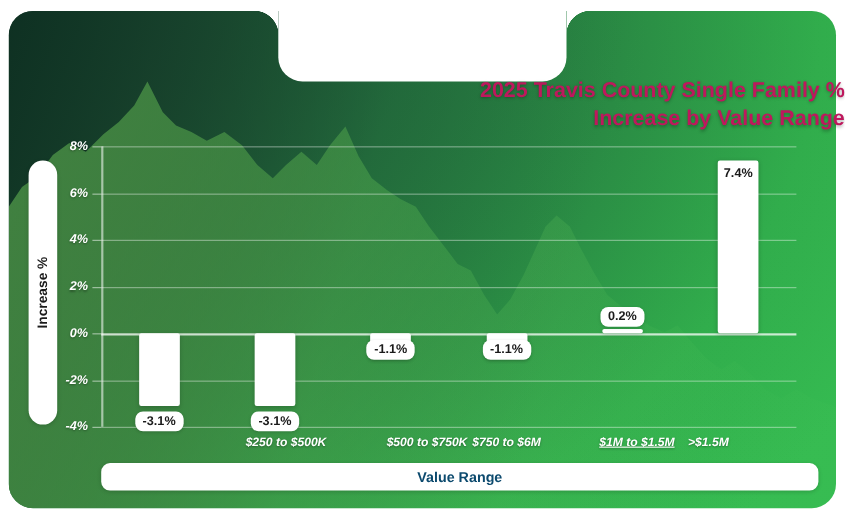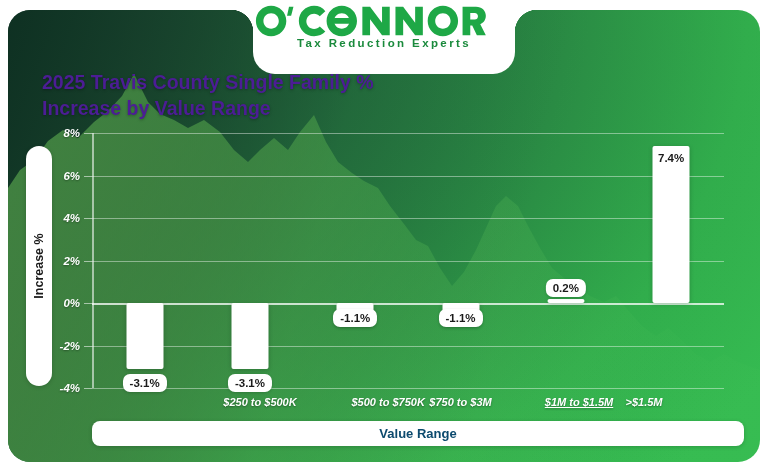--- a/index.html
+++ b/index.html
@@ -44,22 +44,22 @@
   .logo-wrap{position:absolute;left:50%;top:4px;transform:translateX(-50%);
     width:258px;text-align:center;z-index:6;}
   .logo-main{display:block;height:34px;}
   .logo-tag{
     font-size:11.5px;font-weight:bold;color:#1a8a3c;letter-spacing:2.4px;
     margin-top:-1px;
   }
 
   
   .chart-title{
-    position:absolute;left:0;right:0;top:70px;text-align:left;z-index:5;
-    color:#4c1d95;font-size:19.5px;font-weight:bold;line-height:1.33;
+    position:absolute;left:0;right:0;top:70px;text-align:right;z-index:5;
+    color:#be185d;font-size:19.5px;font-weight:bold;line-height:1.33;
     text-shadow:0 1px 3px rgba(0,0,0,.30);
     padding-left:42px;
   }
   .chart-title span{display:block;}
 
   
   .plot{
     position:absolute;left:92px;top:133px;width:632px;height:255px;z-index:4;
   }
   .gridline{position:absolute;left:0;width:100%;height:1px;background:rgba(255,255,255,.42);}
@@ -133,36 +133,20 @@
           <stop offset="85%" stop-color="#6ad062" stop-opacity="0.10"></stop>
           <stop offset="100%" stop-color="#72d96a" stop-opacity="0.03"></stop>
         </linearGradient>
       </defs>
       <path d="M0,178 L12,160 L26,150 L40,131 L55,120 L70,128 L86,112 L100,101 L114,86 L126,64 L140,92 L152,104 L166,110 L180,118 L196,110 L212,122 L226,140 L240,152 L252,140 L266,128 L280,140 L292,122 L306,105 L318,132 L330,152 L344,163 L356,171 L370,178 L382,196 L396,214 L408,230 L420,236 L432,258 L444,276 L456,262 L468,240 L478,218 L488,196 L498,186 L510,196 L520,216 L532,238 L544,258 L556,268 L570,276 L582,286 L596,292 L608,286 L620,300 L634,316 L648,326 L660,318 L674,330 L688,344 L702,352 L716,344 L730,352 L752,360 L752,452 L0,452 Z" fill="url(#mg)"></path>
     </svg>
 
     <div class="logo-notch"></div>
   </div>
 
-  <div class="logo-wrap">
-    <svg class="logo-main" viewBox="0 0 258 38">
-      <g fill="#1ea846">
-        <path d="M18 2c-9.4 0-17 7.4-17 17s7.6 17 17 17 17-7.4 17-17S27.4 2 18 2zm0 8.4c4.8 0 8.6 3.8 8.6 8.6s-3.8 8.6-8.6 8.6S9.4 23.8 9.4 19s3.8-8.6 8.6-8.6z"></path>
-        <path d="M38 3l5 0 -2.6 10 -4.6 0z"></path>
-        <path d="M66 2c-9.4 0-17 7.4-17 17s7.6 17 17 17c5.2 0 9.6-2 12.6-5.2l-6.2-5.6c-1.6 1.7-3.8 2.8-6.4 2.8-4.8 0-8.6-3.8-8.6-8.6s3.8-8.6 8.6-8.6c2.6 0 4.8 1.1 6.4 2.8l6.2-5.6C75.6 4 71.2 2 66 2z"></path>
-        <path d="M97 2c-9.4 0-17 7.4-17 17s7.6 17 17 17 17-7.4 17-17S106.4 2 97 2zm0 8.4c4.8 0 8.6 3.8 8.6 8.6s-3.8 8.6-8.6 8.6-8.6-3.8-8.6-8.6 3.8-8.6 8.6-8.6z"></path>
-        <rect x="86" y="15.6" width="22" height="6.6" rx="3.3"></rect>
-        <path d="M120 3h8.6l13.4 18V3h8.6v32h-8.6l-13.4-18v18H120z"></path>
-        <path d="M157 3h8.6l13.4 18V3h8.6v32h-8.6l-13.4-18v18H157z"></path>
-        <path d="M210 2c-9.4 0-17 7.4-17 17s7.6 17 17 17 17-7.4 17-17S219.4 2 210 2zm0 8.4c4.8 0 8.6 3.8 8.6 8.6s-3.8 8.6-8.6 8.6-8.6-3.8-8.6-8.6 3.8-8.6 8.6-8.6z"></path>
-        <path d="M232 3h15c6.6 0 11 4.2 11 10.2 0 4.4-2.4 7.8-6.2 9.3L258 35h-10l-5.2-11h-2.2v11H232zm8.6 7v7.4h5c2.2 0 3.6-1.5 3.6-3.7s-1.4-3.7-3.6-3.7z"></path>
-      </g>
-    </svg>
-    <div class="logo-tag">Tax Reduction Experts</div>
-  </div>
 
   <div class="chart-title">
     <span>2025 Travis County Single Family %</span>
     <span>Increase by Value Range</span>
   </div>
 
   <div class="plot">
     <div class="axis-v"></div>
 
     <div class="gridline" style="top:0px;"></div>
@@ -225,21 +209,21 @@
         <div class="dlabel inbar" style="top:19px;">7.4%</div>
       </div>
 
     </div>
   </div>
 
   <div class="xlabels">
     <div class="xlab" style="left:52.6px;margin-top:27px;">&lt; $250K</div>
     <div class="xlab" style="left:168px;">$250 to $500K</div>
     <div class="xlab" style="left:263.2px;margin-left:33px;">$500 to $750K</div>
-    <div class="xlab" style="left:368.5px;">$750 to $3M</div>
+    <div class="xlab" style="left:368.5px;">$750 to $6M</div>
     <div class="xlab" style="left:487px;text-decoration:underline;">$1M to $1.5M</div>
     <div class="xlab" style="left:552px;">&gt;$1.5M</div>
   </div>
 
   <div class="ytitle">
     <span>Increase %</span>
   </div>
   <div class="xtitle">
     <span>Value Range</span>
   </div>

